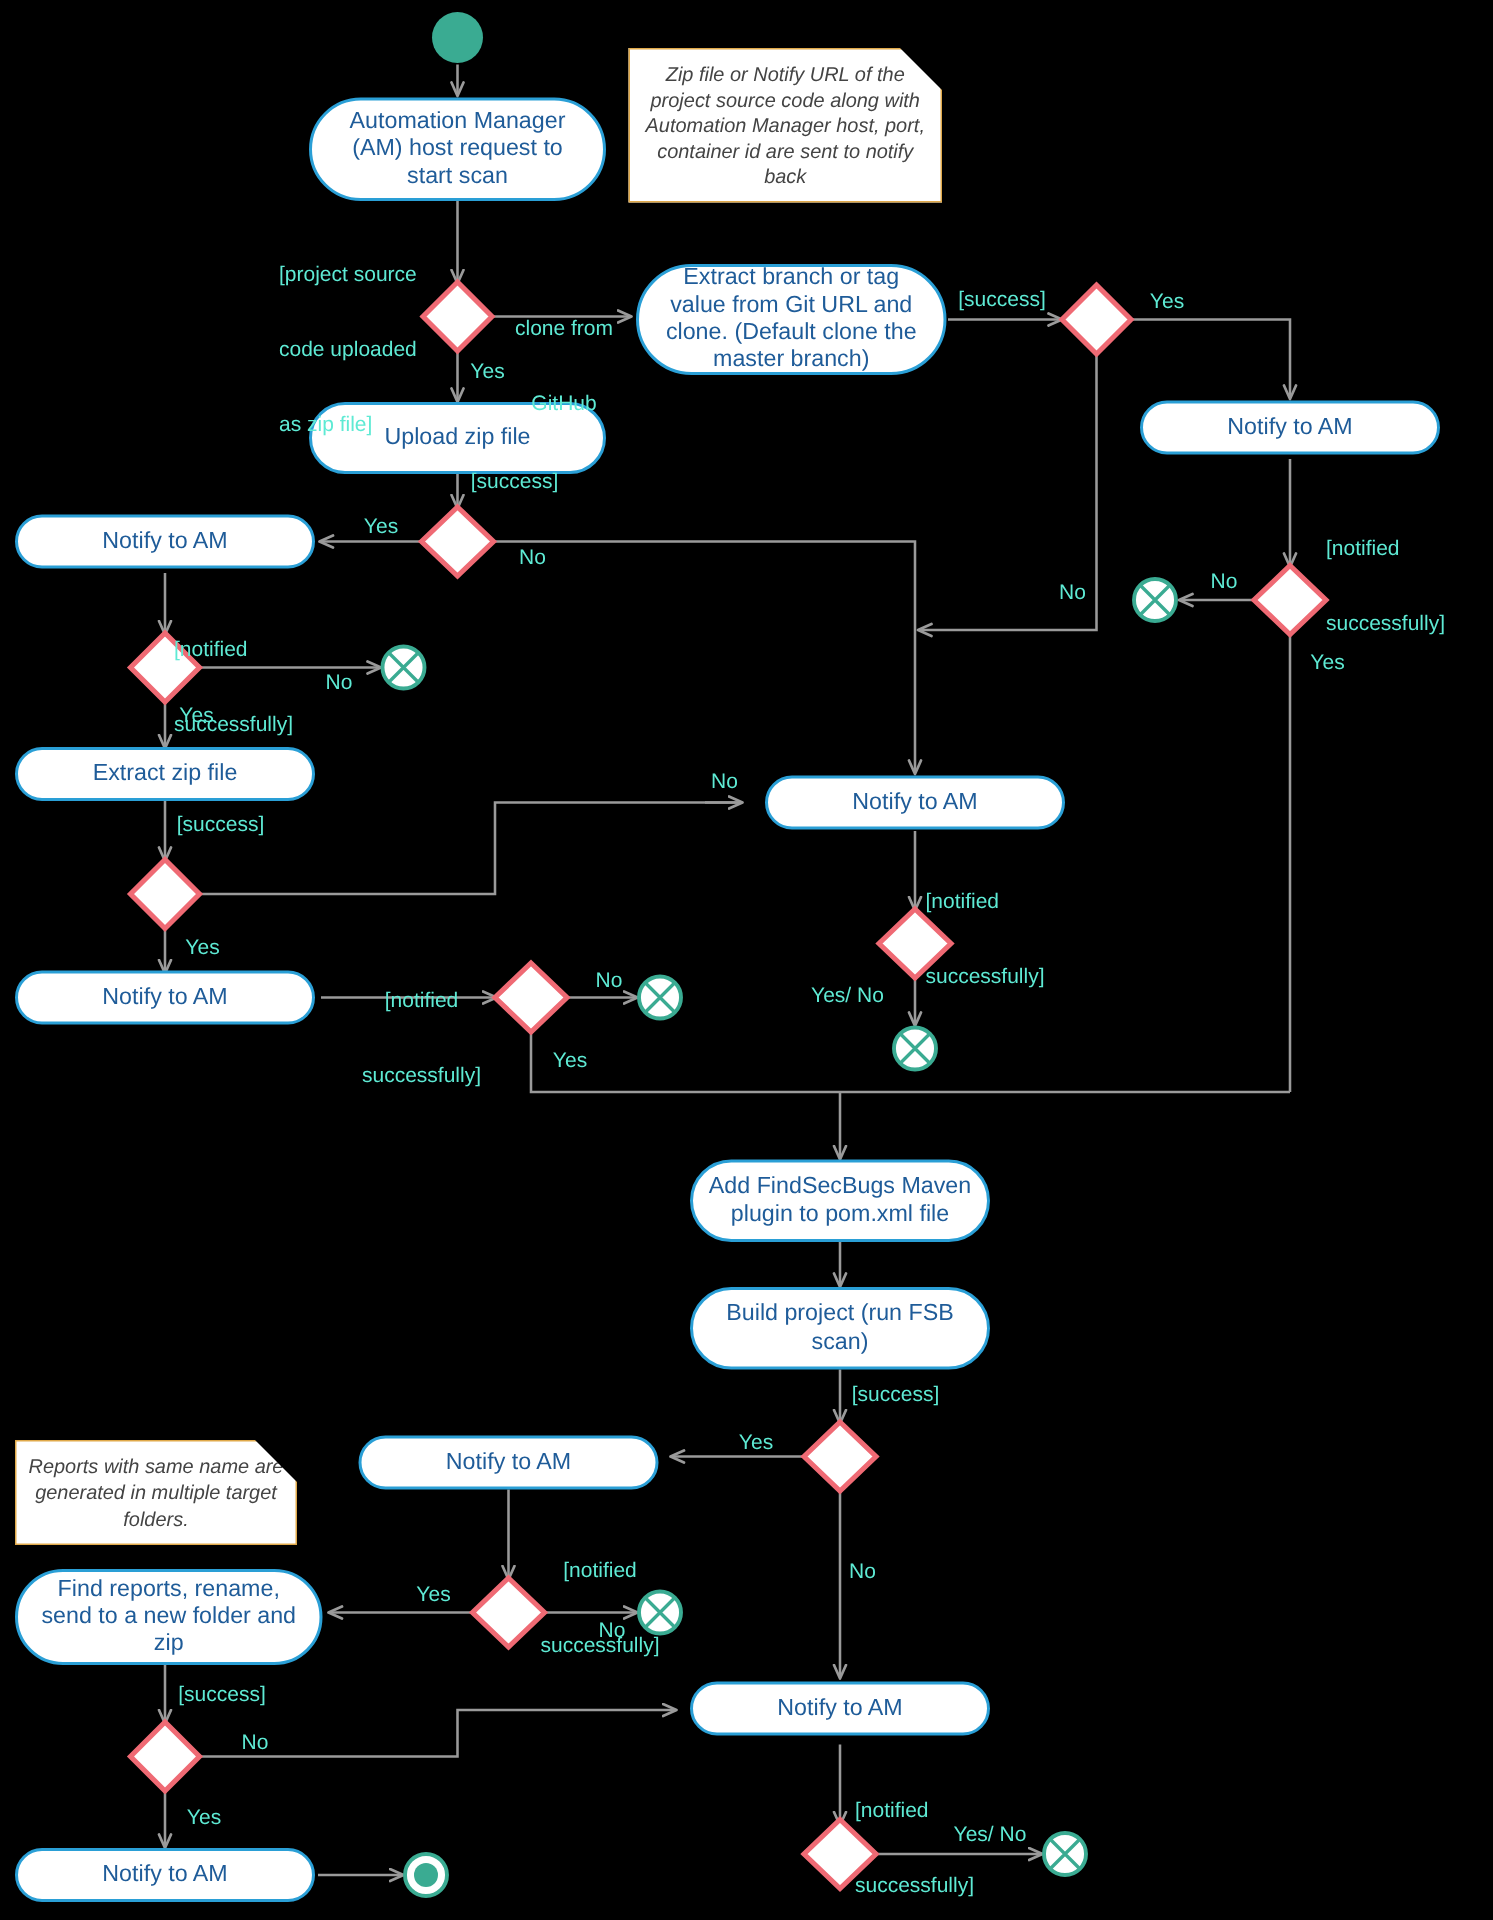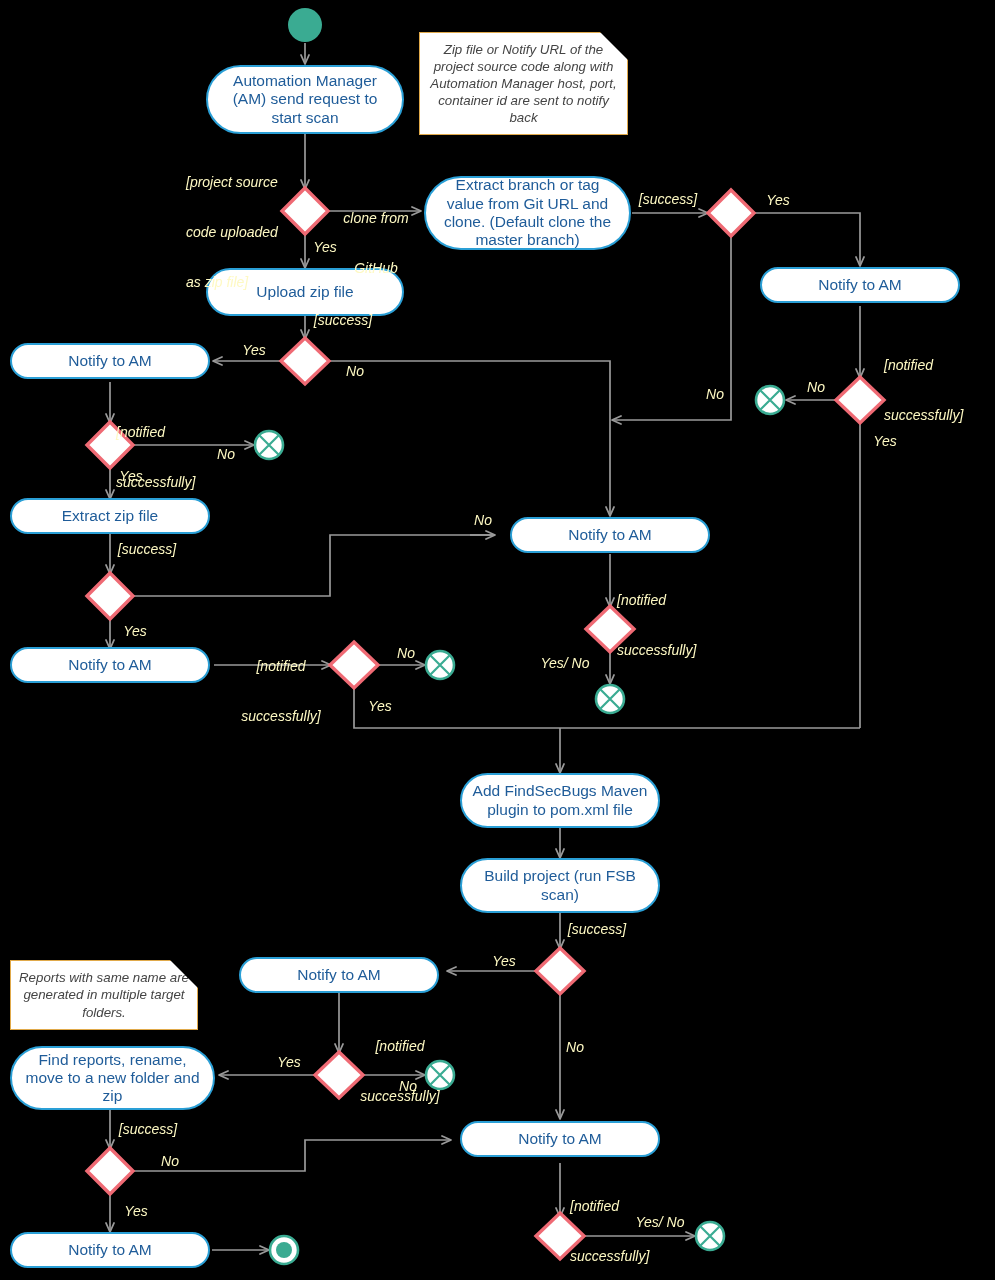--- a/index.html
+++ b/index.html
@@ -9,22 +9,22 @@
   .node{position:absolute;box-sizing:border-box;background:#ffffff;
         border:2.5px solid #2a9fd6;border-radius:999px;
         color:#1f5c99;display:flex;align-items:center;justify-content:center;
         text-align:center;line-height:1.18;font-size:15.5px;padding:4px 10px;}
   .note{position:absolute;box-sizing:border-box;background:#ffffff;
         border:1.6px solid #e0a94a;color:#444;font-style:italic;font-size:13.3px;
         line-height:1.28;text-align:center;display:flex;align-items:center;
         justify-content:center;padding:6px 8px;}
   .note .foldtri{position:absolute;right:-1px;top:-1px;width:0;height:0;
         border-left:28px solid transparent;border-top:28px solid #000;}
-  .lbl{position:absolute;color:#fef9c3;font-size:14px;line-height:1.2;
-       text-align:center;white-space:pre;font-style:italic;}
+  .lbl{position:absolute;color:#5eead4;font-size:14px;line-height:1.2;
+       text-align:center;white-space:pre;}
   .lbl.left{text-align:left;}
 </style>
 </head>
 <body>
 
 <div id="stage">
 
   <svg id="wires" viewBox="0 0 995 1280">
     <defs>
       <marker id="ah" markerWidth="12" markerHeight="12" refX="9" refY="5" orient="auto" markerUnits="userSpaceOnUse">
@@ -156,21 +156,21 @@
          <path d="M700.5,1226.5 L719.5,1245.5 M719.5,1226.5 L700.5,1245.5" stroke="#3aab92" stroke-width="2.2"></path>
         </g>
     </g>
 
     <g>
       <circle cx="284" cy="1250" r="14" fill="#ffffff" stroke="#3aab92" stroke-width="2.6"></circle>
       <circle cx="284" cy="1250" r="8" fill="#3aab92"></circle>
     </g>
   </svg>
 
-  <div class="node" style="left:206px;top:65px;width:198px;height:69px;">Automation Manager (AM) send request to start scan</div>
+  <div class="node" style="left:206px;top:65px;width:198px;height:69px;">Automation Manager (AM) host request to start scan</div>
 
   <div class="node" style="left:424px;top:176px;width:207px;height:74px;">Extract branch or tag value from Git URL and clone. (Default clone the master branch)</div>
 
   <div class="node" style="left:206px;top:268px;width:198px;height:48px;">Upload zip file</div>
 
   <div class="node" style="left:10px;top:343px;width:200px;height:36px;">Notify to AM</div>
 
   <div class="node" style="left:760px;top:267px;width:200px;height:36px;">Notify to AM</div>
 
   <div class="node" style="left:10px;top:498px;width:200px;height:36px;">Extract zip file</div>
@@ -178,21 +178,21 @@
   <div class="node" style="left:10px;top:647px;width:200px;height:36px;">Notify to AM</div>
 
   <div class="node" style="left:510px;top:517px;width:200px;height:36px;">Notify to AM</div>
 
   <div class="node" style="left:460px;top:773px;width:200px;height:55px;">Add FindSecBugs Maven plugin to pom.xml file</div>
 
   <div class="node" style="left:460px;top:858px;width:200px;height:55px;">Build project (run FSB scan)</div>
 
   <div class="node" style="left:239px;top:957px;width:200px;height:36px;">Notify to AM</div>
 
-  <div class="node" style="left:10px;top:1046px;width:205px;height:64px;">Find reports, rename, move to a new folder and zip</div>
+  <div class="node" style="left:10px;top:1046px;width:205px;height:64px;">Find reports, rename, send to a new folder and zip</div>
 
   <div class="node" style="left:460px;top:1121px;width:200px;height:36px;">Notify to AM</div>
 
   <div class="node" style="left:10px;top:1232px;width:200px;height:36px;">Notify to AM</div>
 
   <div class="note" style="left:419px;top:32px;width:209px;height:103px;">
     <span>Zip file or Notify URL of the project source code along with Automation Manager host, port, container id are sent to notify back</span>
     <span class="foldtri"></span>
   </div>
 

